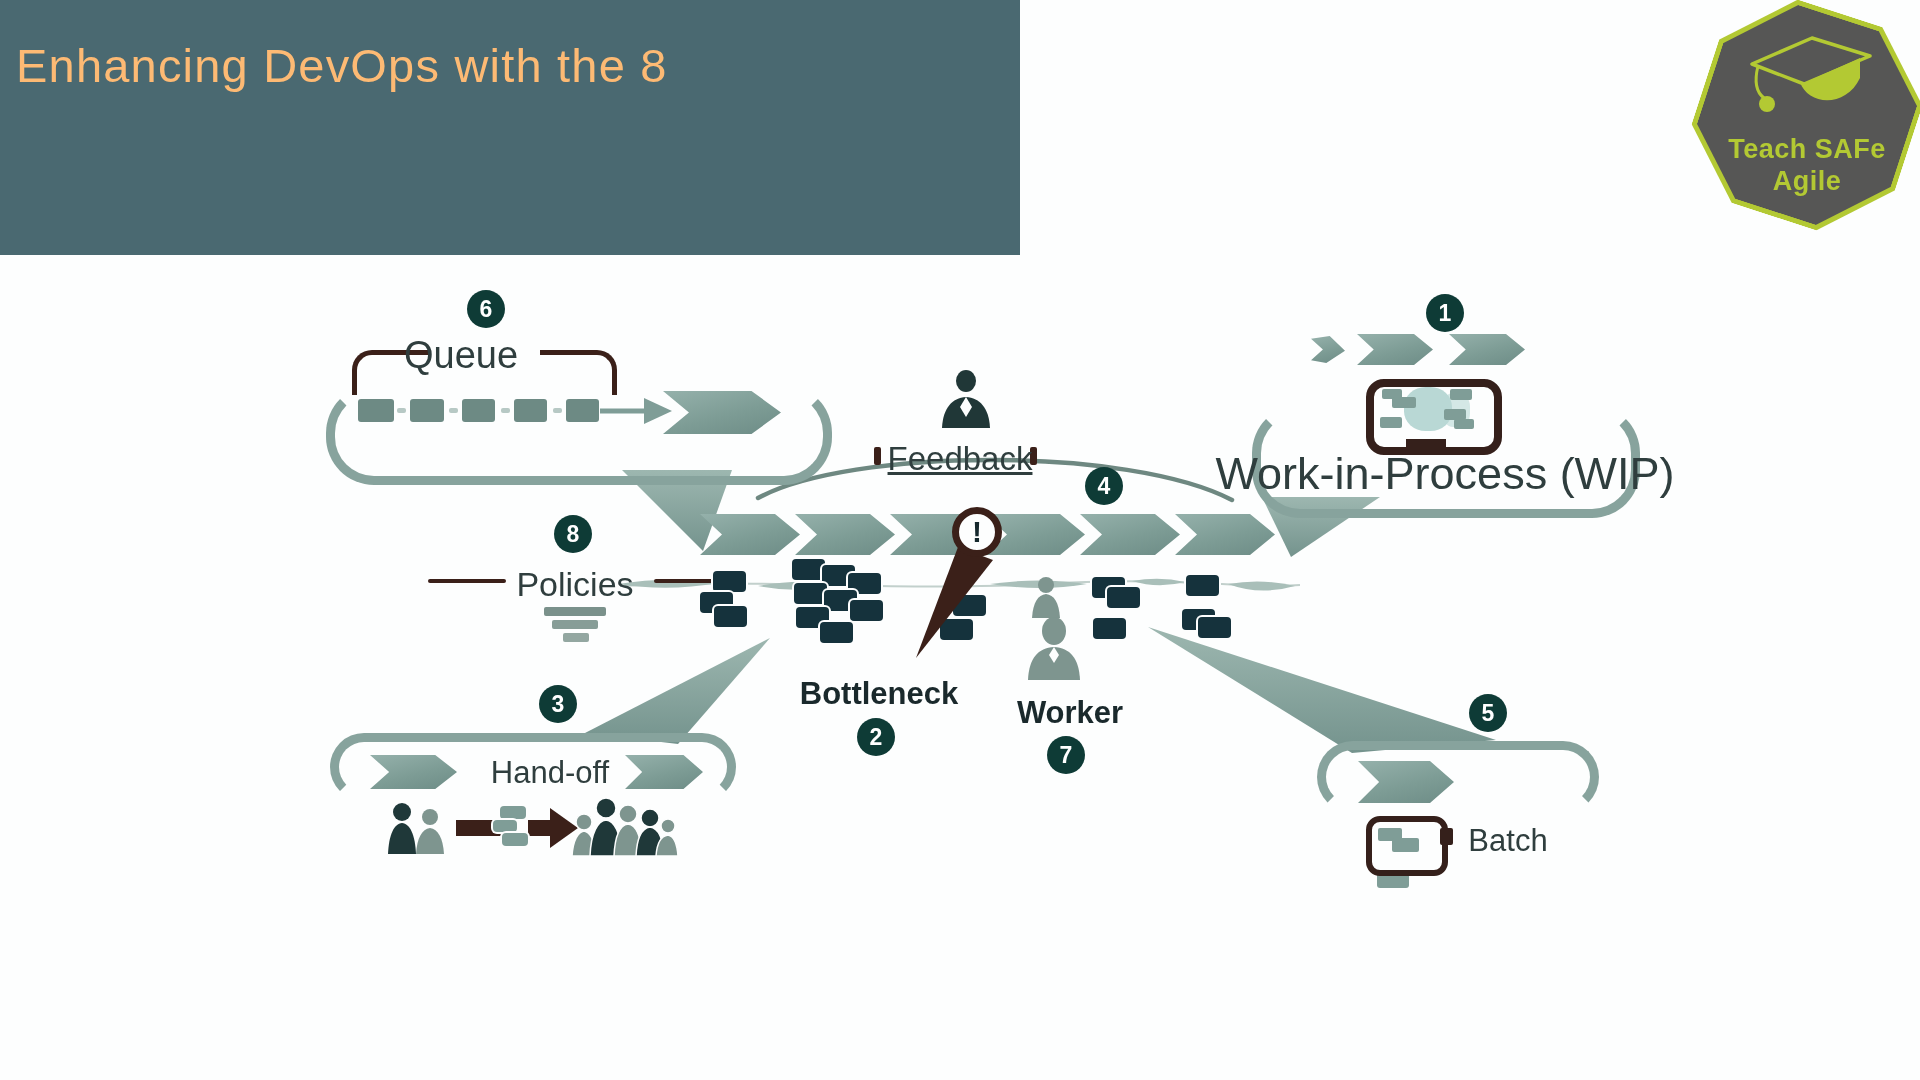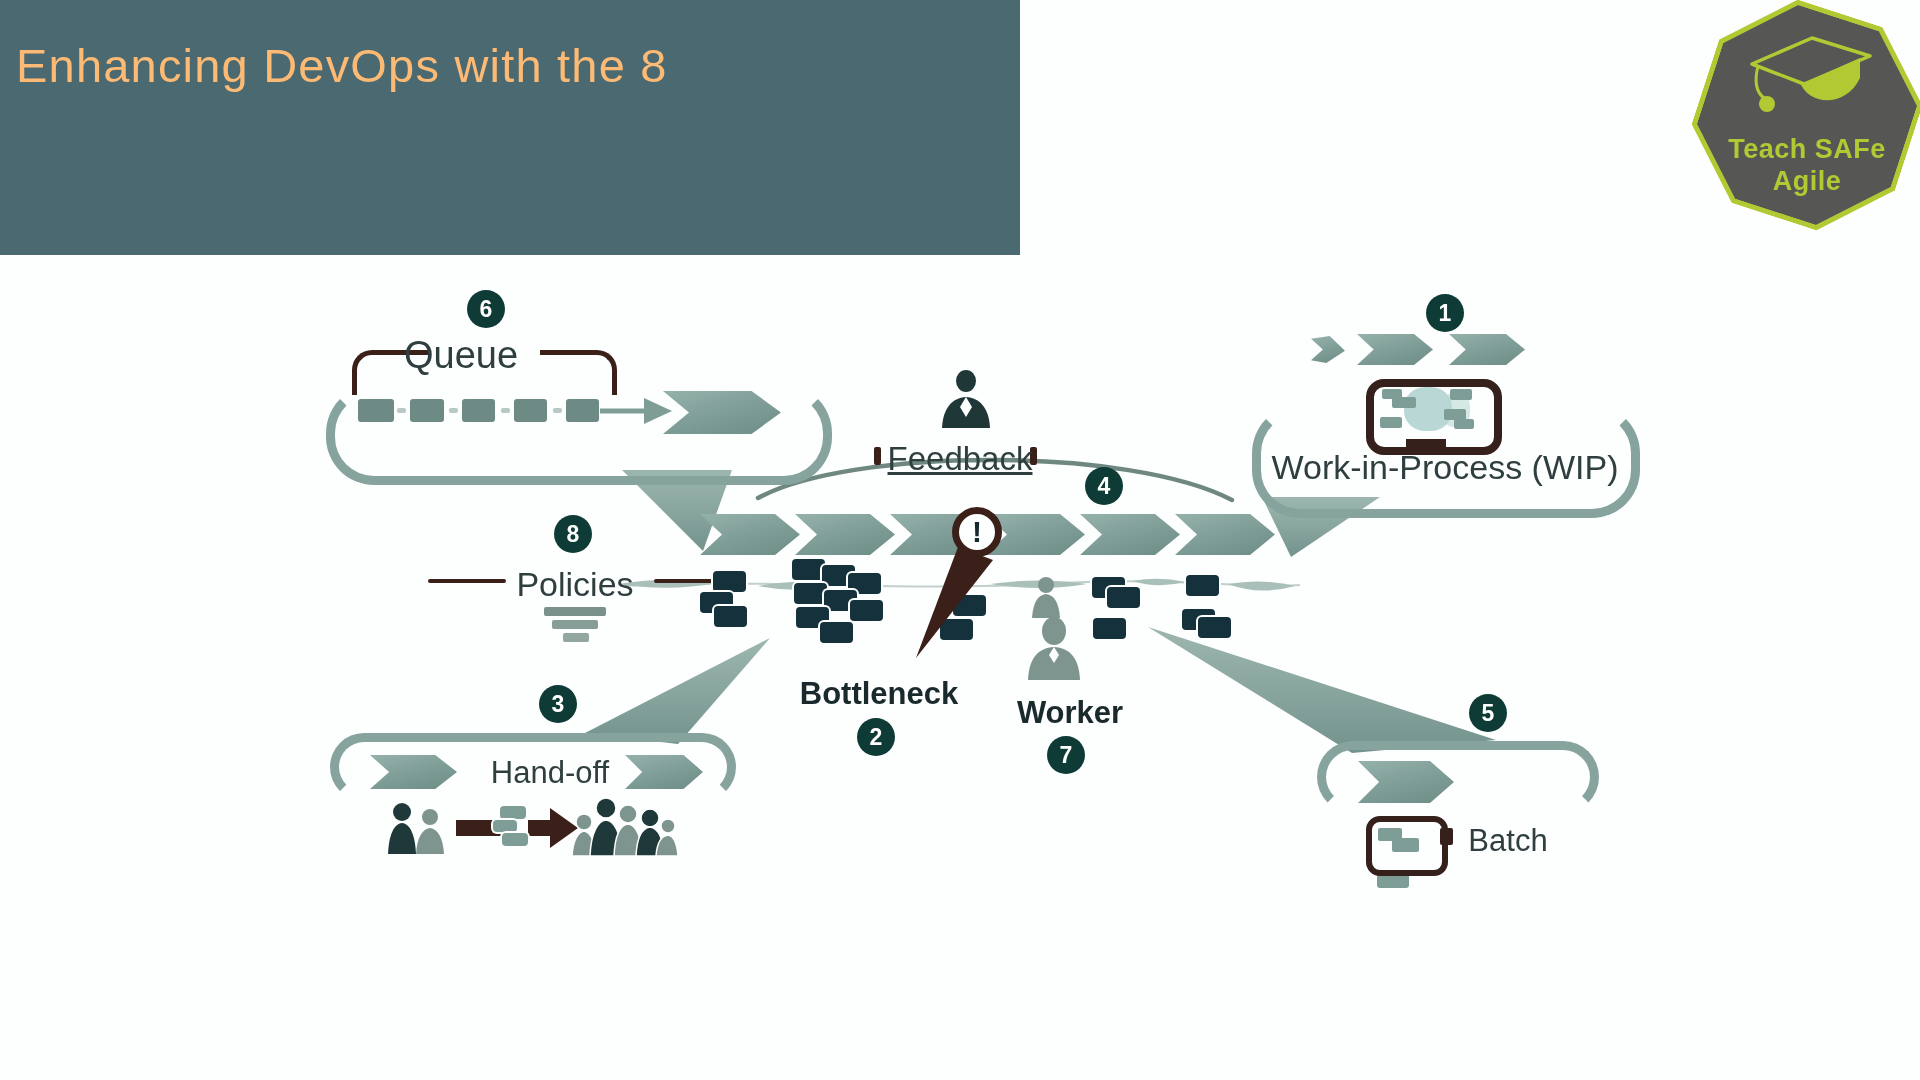--- a/index.html
+++ b/index.html
@@ -111,21 +111,21 @@
     <div style="position:absolute;left:30px;top:0px;width:48px;height:44px;background:#b9d8d5;border-radius:45%;"></div>
     <div style="position:absolute;left:68px;top:6px;width:28px;height:34px;background:rgba(185,216,213,.6);border-radius:40%;"></div>
     <div class="mcard" style="left:8px;top:2px;width:20px;height:10px;"></div>
     <div class="mcard" style="left:18px;top:10px;width:24px;height:11px;"></div>
     <div class="mcard" style="left:76px;top:2px;width:22px;height:11px;"></div>
     <div class="mcard" style="left:70px;top:22px;width:22px;height:11px;"></div>
     <div class="mcard" style="left:6px;top:30px;width:22px;height:11px;"></div>
     <div class="mcard" style="left:80px;top:32px;width:20px;height:10px;"></div>
   </div>
   <div class="abs" style="left:1406px;top:439px;width:40px;height:9px;background:#35201b;z-index:4;"></div>
-  <div class="abs label" style="left:1445px;top:448px;font-size:34px;">Work-in-Process (WIP)</div>
+  <div class="abs label" style="left:1445px;top:448px;font-size:45px;">Work-in-Process (WIP)</div>
   <div class="abs bubble" style="left:1252px;top:405px;width:370px;height:95px;border-top-color:transparent;border-radius:48px;"></div>
 
   <svg class="abs" style="left:938px;top:370px;z-index:3;" width="56" height="58" viewBox="0 0 56 58">
     <ellipse cx="28" cy="11" rx="10" ry="11" fill="#203737"></ellipse>
     <path d="M4,58 C5,38 14,28 28,27 C42,28 51,38 52,58 Z" fill="#203737"></path>
     <polygon points="28,27 34,37 28,47 22,37" fill="#fdfefe"></polygon>
   </svg>
   <div class="abs tickbar" style="left:874px;top:447px;"></div>
   <div class="abs tickbar" style="left:1030px;top:447px;"></div>
   <div class="abs label" style="left:960px;top:440px;font-size:33px;text-decoration:underline;">Feedback</div>

